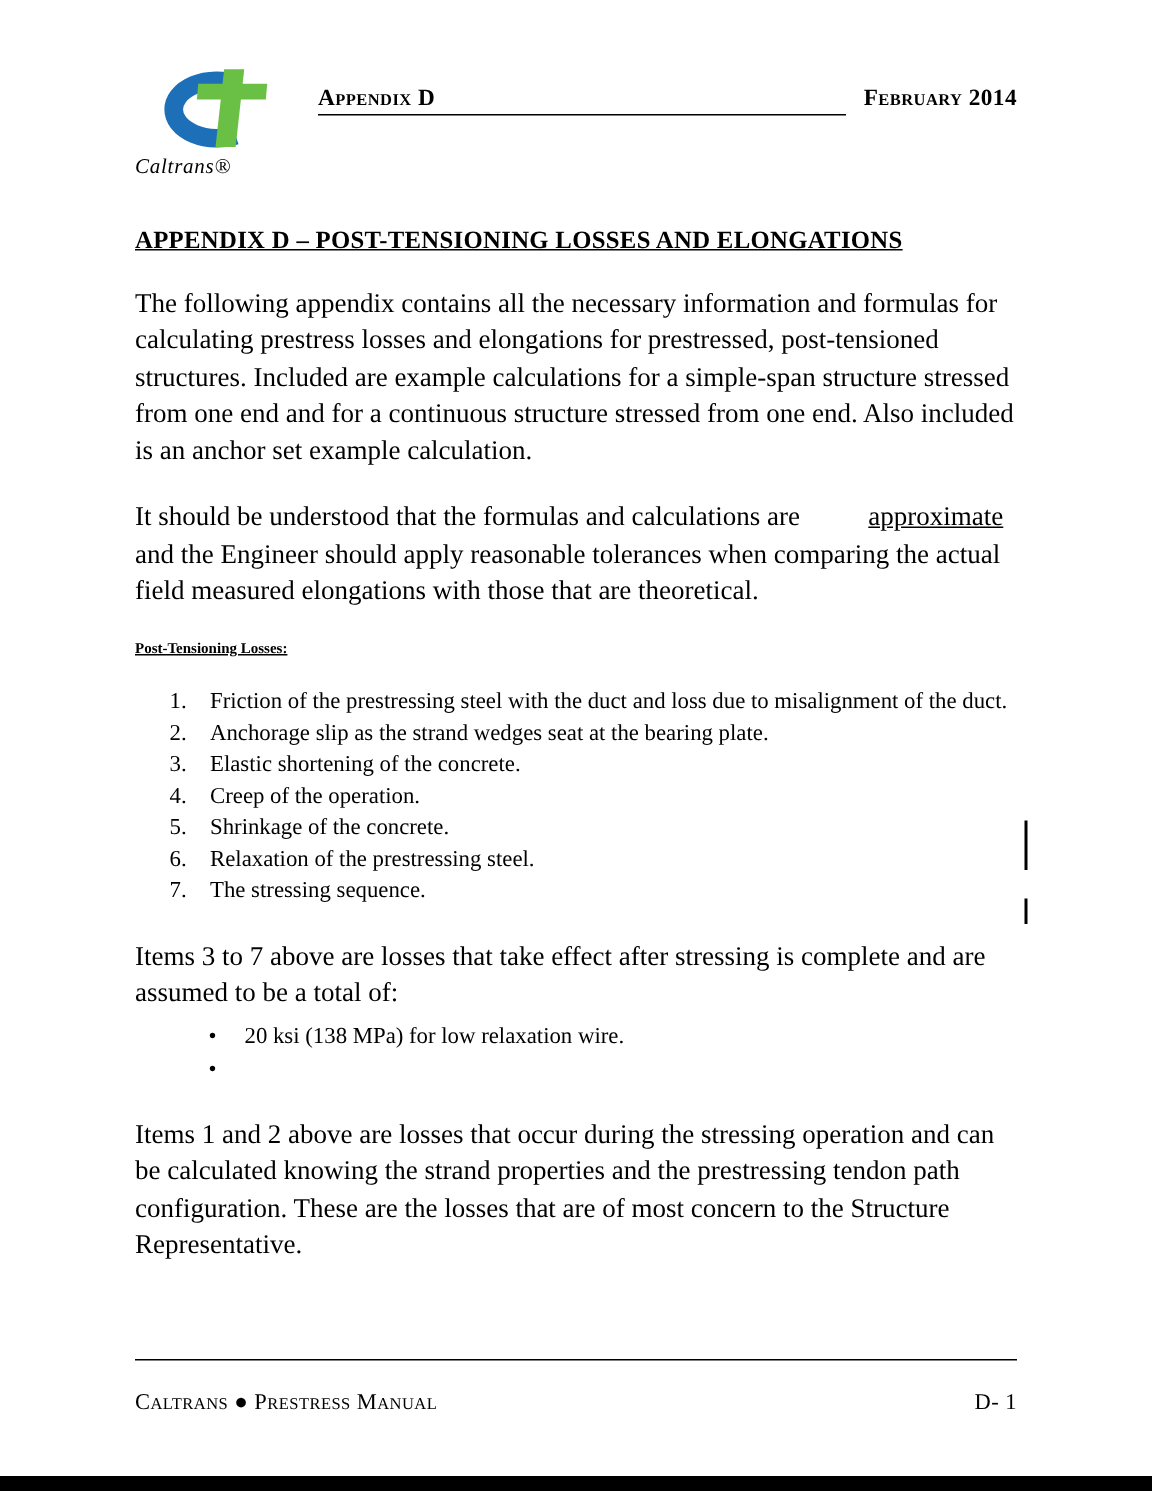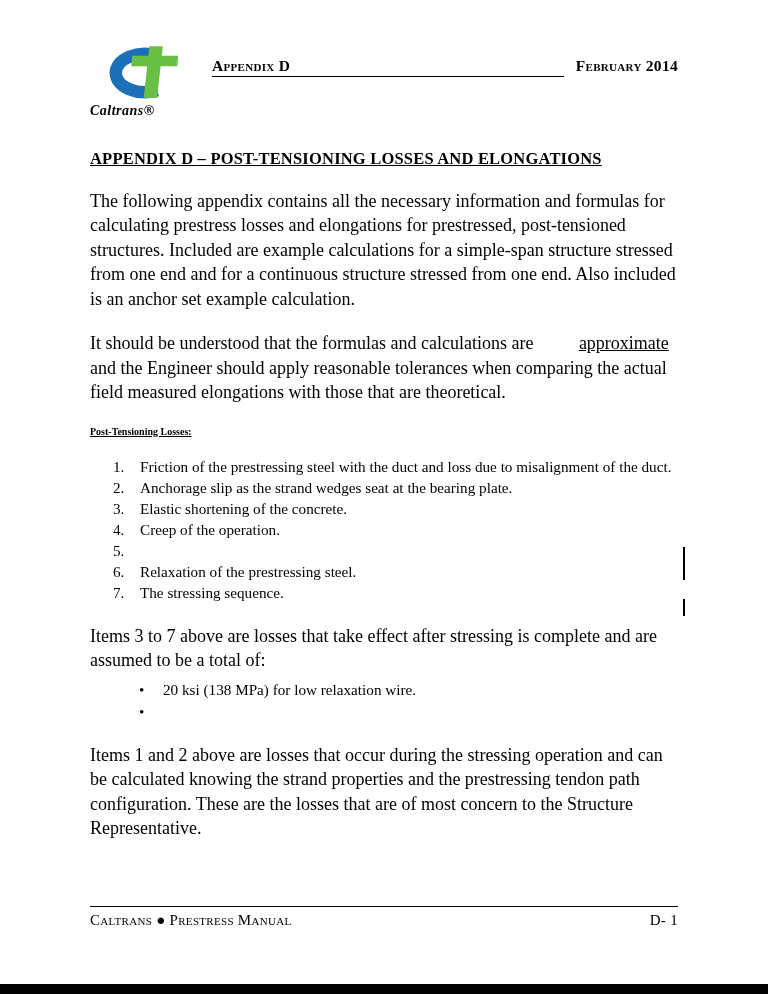--- a/index.html
+++ b/index.html
@@ -15,21 +15,21 @@
   .content {
     position: absolute;
     left: 90px;
     top: 44px;
     width: 588px;
   }
   .header-row { display: flex; }
   .logo-block { flex: 0 0 122px; width: 122px; }
   .brand {
     font-style: italic;
-    font-weight: bold;
+    font-weight: normal;
     font-size: 14px;
     letter-spacing: 0.5px;
     margin-top: -3px;
   }
   .header-text {
     flex: 1;
     position: relative;
     margin-top: 13px;
     height: 26px;
     font-weight: bold;
@@ -80,21 +80,21 @@
     background: #000;
   }
   .revbar1 { top: 547px; height: 33px; }
   .revbar2 { top: 599px; height: 17px; }
   .footer {
     position: absolute;
     left: 90px;
     width: 588px;
     top: 906px;
     border-top: 1.5px solid #000;
-    padding-top: 5px;
+    padding-top: 20px;
     display: flex;
     justify-content: space-between;
     font-size: 15px;
   }
   .footer .fleft, .footer .fright { font-variant: small-caps; letter-spacing: 0.3px; }
   .bottom-bar {
     position: absolute;
     left: 0; bottom: 0;
     width: 768px; height: 10px;
     background: #000;
@@ -145,20 +145,21 @@
       <div class="numrow">
         <span class="num">3.</span>
         <span class="txt">Elastic shortening of the concrete.</span>
       </div>
       <div class="numrow">
         <span class="num">4.</span>
         <span class="txt">Creep of the operation.</span>
       </div>
       <div class="numrow">
         <span class="num">5.</span>
+        <span class="txt">Shrinkage of the concrete.</span>
       </div>
       <div class="numrow">
         <span class="num">6.</span>
         <span class="txt">Relaxation of the prestressing steel.</span>
       </div>
       <div class="numrow">
         <span class="num">7.</span>
         <span class="txt">The stressing sequence.</span>
       </div>
     </div>

